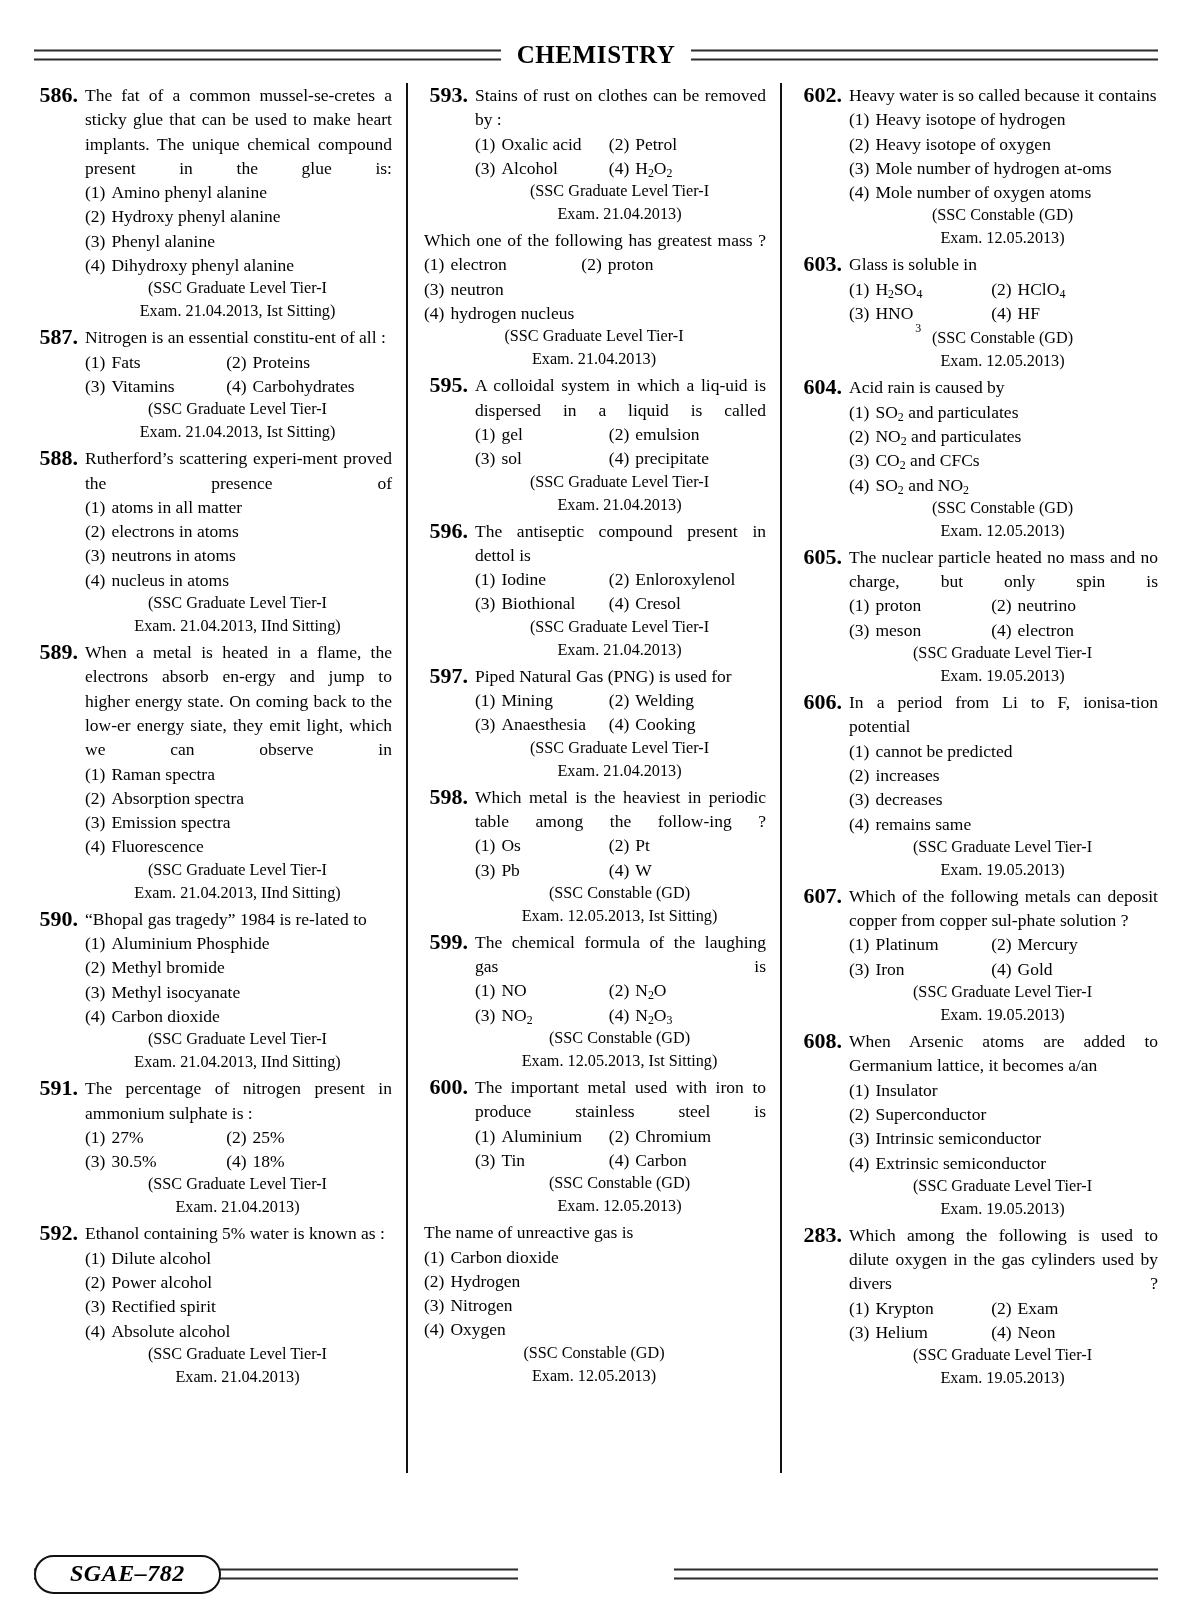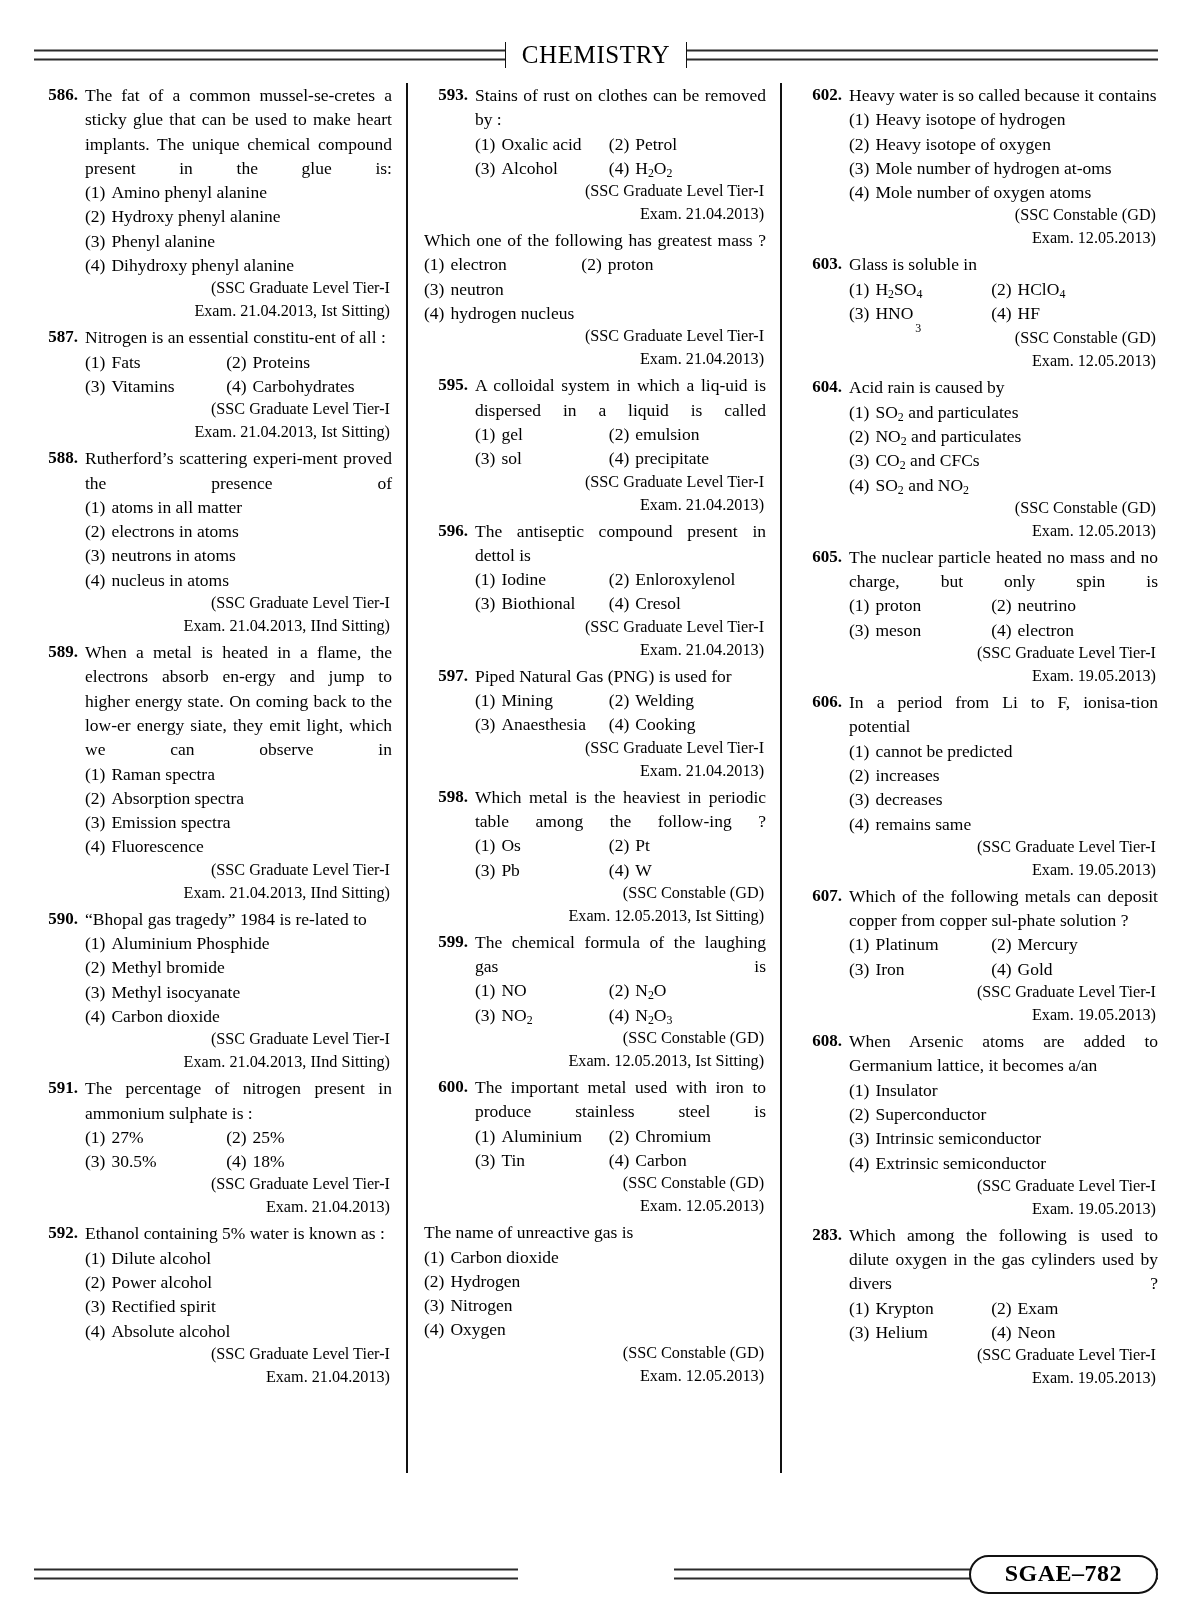--- a/index.html
+++ b/index.html
@@ -50,21 +50,21 @@
     height: 26px;
     background: #111;
   }
   .hdr-cap.left  { left: 471px; }
   .hdr-cap.right { right: 471px; }
   .hdr-title {
     position: relative;
     z-index: 3;
     background: #ffffff;
     padding: 0 16px;
-    font-weight: normal;
+    font-weight: bold;
     font-size: 25px;
     letter-spacing: 0.6px;
     font-family: "Liberation Serif", "DejaVu Serif", serif;
   }
 
   
   .columns {
     display: flex;
     margin-top: 6px;
     height: 1390px;
@@ -82,21 +82,21 @@
   .col.c2 { width: 376px; }
   .col.c3 { width: 380px; padding-right: 0; }
 
   
   .q {
     display: flex;
     margin-bottom: 1px;
   }
   .q-num {
     font-weight: bold;
-    font-size: 17px;
+    font-size: 22px;
     line-height: 24.3px;
     min-width: 44px;
     text-align: right;
     padding-right: 7px;
     flex: 0 0 auto;
     white-space: nowrap;
   }
   .q-body {
     flex: 1 1 auto;
     min-width: 0;
@@ -134,21 +134,21 @@
   .opt-row.single .opt { width: 100%; }
 
   
   .src {
     font-size: 16.2px;
     line-height: 23px;
     text-align: right;
     padding-right: 2px;
     margin-bottom: 1px;
   }
-  .src .ln { display: block; }
+  .src .ln { display: block; text-align: center; }
 
   sub {
     font-size: 0.68em;
     vertical-align: -0.28em;
     line-height: 0;
   }
   .drop-sub {
     display: inline-block;
     font-size: 0.68em;
     position: relative;
@@ -158,21 +158,22 @@
 
   
   .footer {
     position: absolute;
     left: 34px;
     right: 34px;
     bottom: 34px;
     height: 50px;
     display: flex;
     align-items: center;
-    justify-content: flex-end;
+    justify-content: flex-start;
+    font-style: italic;
   }
   .ftr-rule {
     position: absolute;
     top: 50%;
     height: 7px;
     transform: translateY(-50%);
     border-top: 2px solid #2b2b2b;
     border-bottom: 2px solid #2b2b2b;
   }
   .ftr-rule.left  { left: 0;  right: 640px; }

